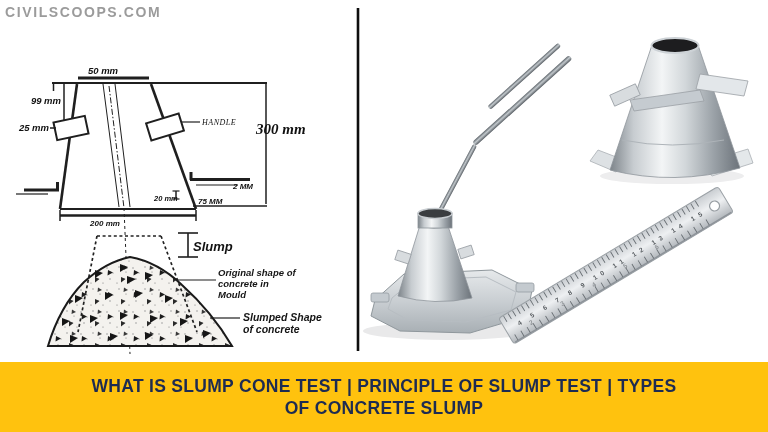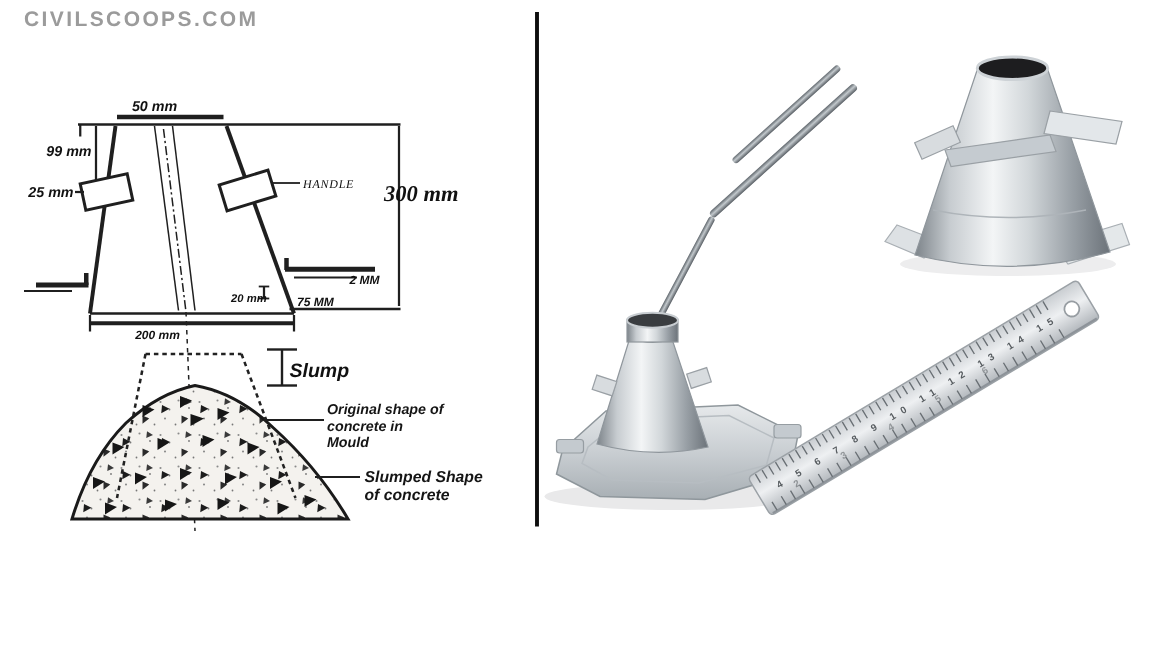--- a/index.html
+++ b/index.html
@@ -1,21 +1,21 @@
 <!DOCTYPE html>
 <html><head>
 <meta charset="utf-8">
 <style>
   html,body { margin:0; padding:0; background:#ffffff; }
   .stage {
     position:relative; width:768px; height:432px; background:#ffffff;
     font-family:"Liberation Sans", sans-serif; overflow:hidden;
   }
   .watermark {
-    position:absolute; left:16px; top:4px;
+    position:absolute; left:5px; top:4px;
     font-size:14px; font-weight:600; letter-spacing:1.6px;
     color:#9b9b9b;
   }
   .art { position:absolute; left:0; top:0; }
   .banner {
     position:absolute; left:0; bottom:0; width:768px; height:70px;
     background:#FFC20E; color:#1D2B52;
     text-align:center; box-sizing:border-box; padding-top:14px;
     font-weight:bold; font-size:17.5px; line-height:21.5px; letter-spacing:0.3px;
   }
@@ -239,14 +239,18 @@
       <rect x="0" y="-30" width="256" height="30" rx="3" fill="url(#rulerGrad)" stroke="#9ba1a6" stroke-width="1"></rect>
       <line x1="2" y1="-1" x2="254" y2="-1" stroke="#8d9399" stroke-width="1.4"></line>
       <circle cx="243" cy="-15" r="5" fill="#ffffff" stroke="#979da2" stroke-width="1.2"></circle>
       <line x1="5" y1="-26" x2="232" y2="-26" stroke="#696f74" stroke-width="6.5" stroke-dasharray="0.9 4.3"></line>
       <line x1="5" y1="-4.5" x2="232" y2="-4.5" stroke="#696f74" stroke-width="6.5" stroke-dasharray="0.9 6.3"></line>
       <text class="rulerNums" x="14" y="-13" textLength="214" lengthAdjust="spacing">4 5 6 7 8 9 10 11 12 13 14 15</text>
       <text class="rulerNums" x="24" y="-7.5" textLength="150" lengthAdjust="spacing" opacity="0.55">2 3 4 5 6</text>
     </g>
   </svg>
 
+  <div class="banner">
+    <div>WHAT IS SLUMP CONE TEST | PRINCIPLE OF SLUMP TEST | TYPES</div>
+    <div>OF CONCRETE SLUMP</div>
+  </div>
 
 </div>
 
 </body></html>

